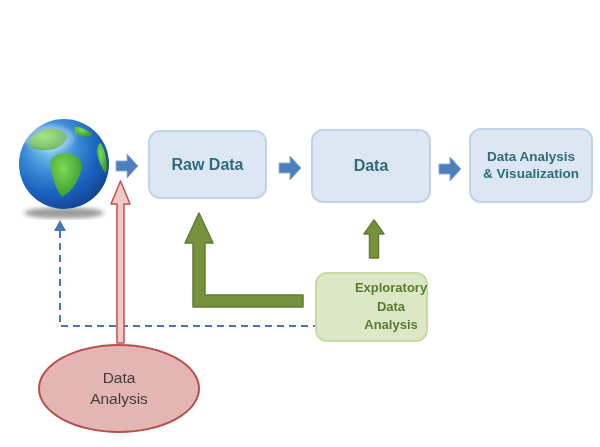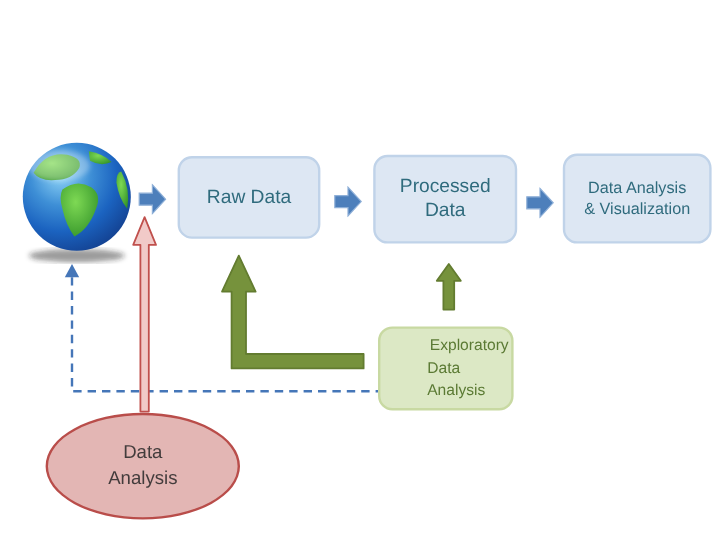--- a/index.html
+++ b/index.html
@@ -8,21 +8,21 @@
     font-family:"Liberation Sans","DejaVu Sans",sans-serif;overflow:hidden;
   }
   .title{
     position:absolute;left:0;top:36px;width:527px;text-align:center;
     font-size:30px;font-weight:400;color:var(--title-color);letter-spacing:0px;
   }
   .abs{position:absolute;}
   .node{
     position:absolute;box-sizing:border-box;border-radius:12px;
     display:flex;flex-direction:column;align-items:center;justify-content:center;
-    line-height:1.25;
+    text-align:center;line-height:1.25;font-weight:bold;
   }
   .node.blue{
     background:var(--box-fill);border:2px solid var(--box-border);color:var(--box-text);
   }
   .node.green{
     background:var(--eda-fill);border:2px solid var(--eda-border);color:var(--eda-text);
   }
   .node .ln{display:block;}
   .raw{left:148px;top:130px;width:119px;height:69px;font-size:16px;}
   .processed{left:311px;top:129px;width:120px;height:74px;font-size:16px;}
@@ -83,21 +83,20 @@
     <polygon points="1,8 12,8 12,1 23,13 12,25 12,18 1,18"></polygon>
   </svg>
   <svg class="abs blue-arrow" style="left:438px;top:156px;" width="24" height="26" viewBox="0 0 24 26">
     <polygon points="1,8 12,8 12,1 23,13 12,25 12,18 1,18"></polygon>
   </svg>
 
   <div class="node blue raw">
     <span class="ln">Raw Data</span>
   </div>
   <div class="node blue processed">
-    <span class="ln">Processed</span>
     <span class="ln">Data</span>
   </div>
   <div class="node blue dav">
     <span class="ln">Data Analysis</span>
     <span class="ln">&amp; Visualization</span>
   </div>
 
   <svg class="abs" style="left:178px;top:210px;" width="132" height="100" viewBox="0 0 132 100">
     <polygon class="green-shape" points="21,3 35,33 27,33 27,85 125,85 125,97 15,97 15,33 7,33"></polygon>
   </svg>

